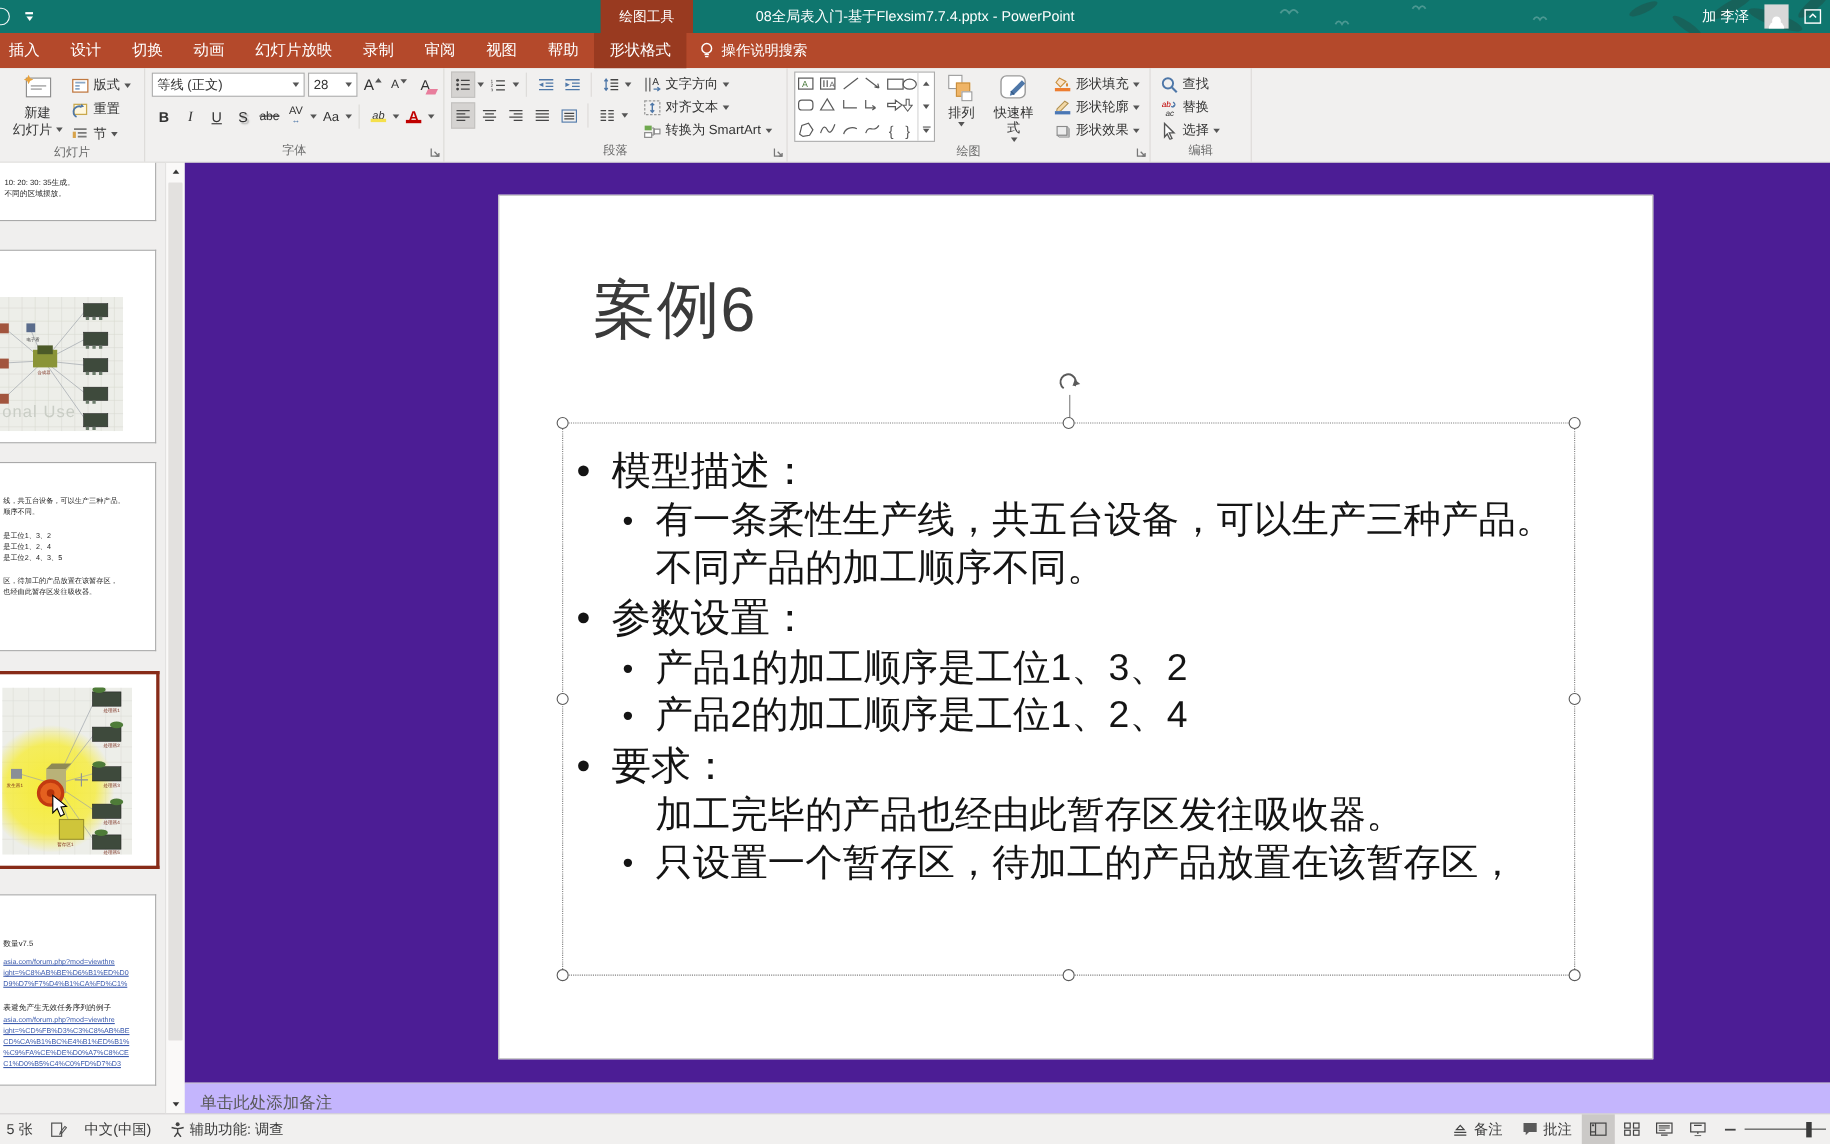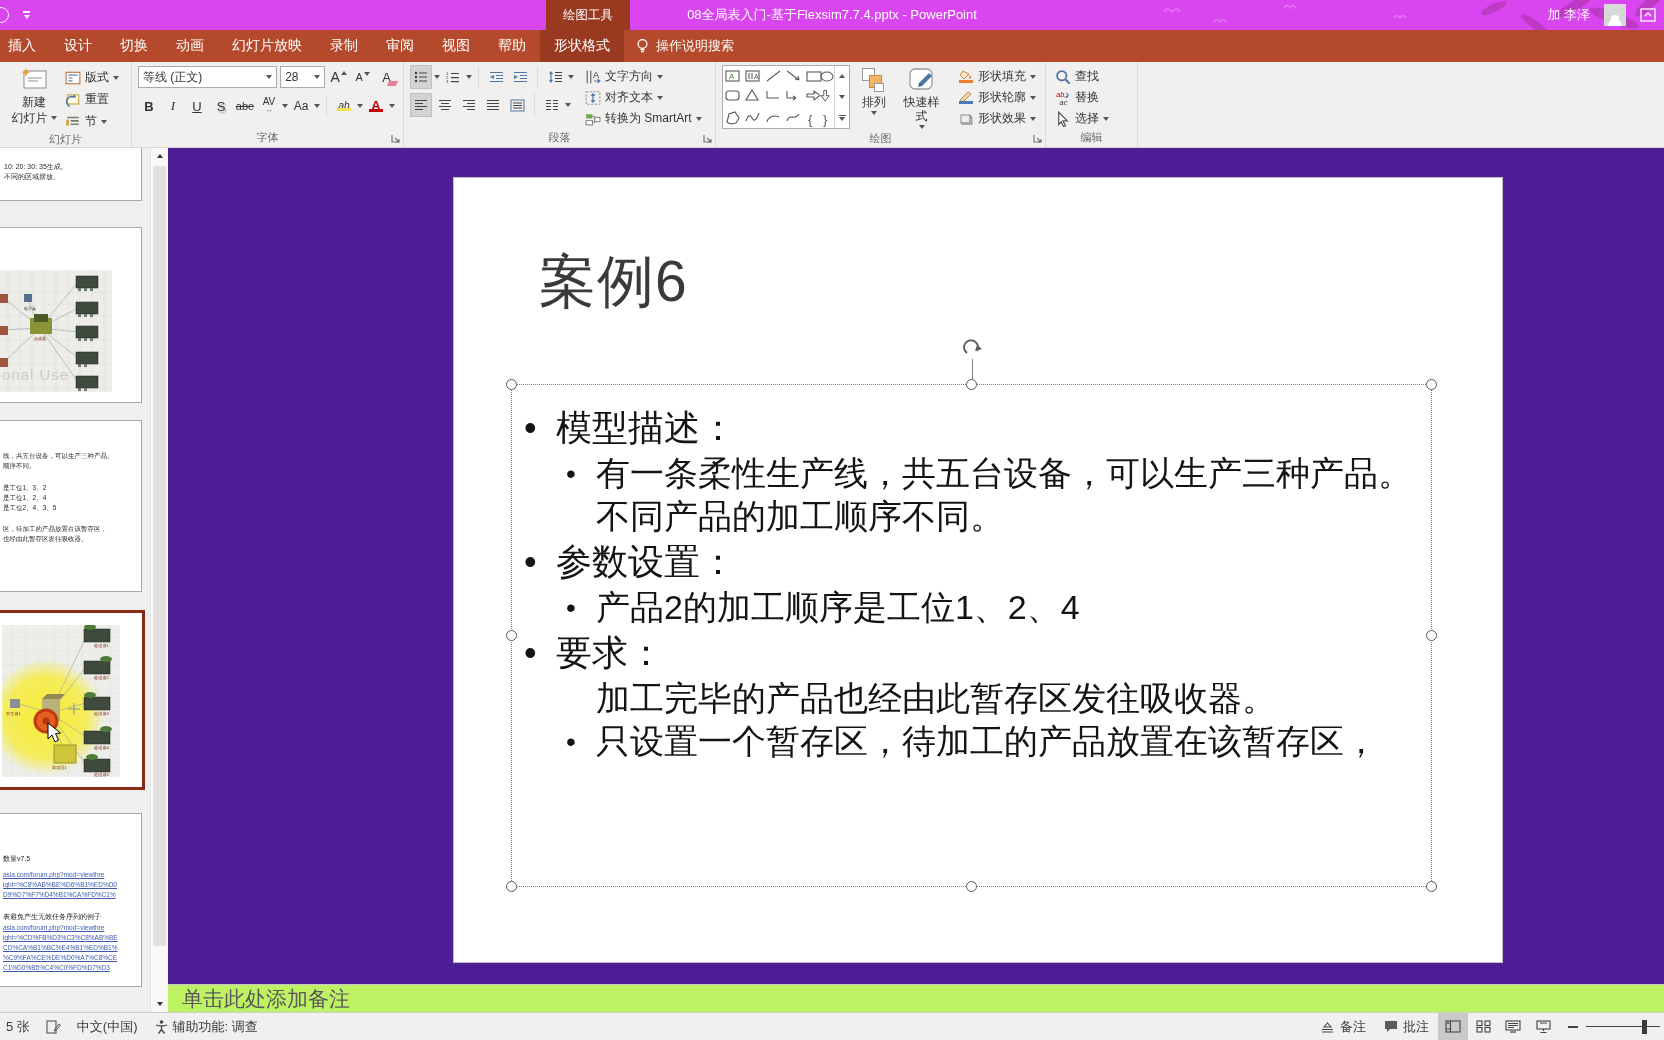--- a/index.html
+++ b/index.html
@@ -1,21 +1,21 @@
 <!DOCTYPE html>
 <html><head>
 <meta charset="utf-8">
 <style>
   * { margin:0; padding:0; box-sizing:border-box; }
   html,body { width:1664px; height:1040px; overflow:hidden; }
   body { font-family:"Liberation Sans","DejaVu Sans",sans-serif; font-size:12px; color:#333; }
   .app { position:relative; width:1664px; height:1040px; background:#E6E6E6; overflow:hidden; }
 
   
-  .titlebar { position:relative; height:30px; background:#d946ef; color:#fff; overflow:hidden; }
+  .titlebar { position:relative; height:30px; background:#0f766e; color:#fff; overflow:hidden; }
   .deco { position:absolute; right:0; top:0; height:30px; width:520px; pointer-events:none; }
   .qat { position:absolute; left:0; top:0; height:30px; display:flex; align-items:center; }
   .qat-circle { width:16px; height:16px; border:1.6px solid #fff; border-radius:50%; margin-left:-7px; opacity:.95; }
   .qat-dd { margin-left:14px; display:flex; flex-direction:column; align-items:center; }
   .qat-dd .bar { width:7px; height:1.4px; background:#fff; margin-bottom:2px; }
   .cv { width:0; height:0; border-left:3.5px solid transparent; border-right:3.5px solid transparent; border-top:4px solid #fff; }
   .ctx-tool-label { position:absolute; left:546px; top:0; width:84px; height:30px; background:#993A20; display:flex; align-items:center; justify-content:center; font-size:12.5px; }
   .doc-title { position:absolute; left:0; right:0; top:0; height:30px; display:flex; align-items:center; justify-content:center; font-size:13px; pointer-events:none; }
   .tb-right { position:absolute; right:8px; top:0; height:30px; display:flex; align-items:center; gap:14px; }
   .username { font-size:13px; }
@@ -73,21 +73,21 @@
   .tb-body { position:absolute; left:0; top:6px; right:0; }
   .bl { position:relative; white-space:nowrap; color:#141414; }
   .bl.l1 { font-size:36px; line-height:48px; padding-left:44px; }
   .bl.l1.first { margin-top:13px; }
   .bl.l2 { font-size:34px; line-height:43px; padding-left:84px; }
   .bl.b1:before { content:"•"; position:absolute; left:12px; }
   .bl.b2:before { content:"•"; position:absolute; left:54px; font-size:28px; }
   .handle { position:absolute; width:11px; height:11px; border:1.5px solid #5A5A5A; border-radius:50%; background:#fff; }
   .rot-line { position:absolute; left:50%; top:-26px; width:1px; height:22px; background:#7F7F7F; }
   .rot-handle { position:absolute; left:calc(50% - 11px); top:-48px; }
-  .notes { height:28px; background:#bef264; border-top:1px solid #C9C8C7; display:flex; align-items:flex-start; padding-left:14px; font-size:21px; color:#595959; }
+  .notes { height:28px; background:#c4b5fd; border-top:1px solid #C9C8C7; display:flex; align-items:flex-end; padding-left:14px; font-size:15px; color:#595959; }
 
   
   .statusbar { height:28px; background:#F1F0EF; border-top:1px solid #D0CECE; display:flex; align-items:center; font-size:13px; color:#3B3B3B; }
   .sb-left { display:flex; align-items:center; gap:16px; padding-left:6px; }
   .sb-right { margin-left:auto; display:flex; align-items:center; height:100%; }
   .sb-item { display:flex; align-items:center; gap:5px; padding:0 9px; height:100%; }
   .viewbtn { width:30px; height:100%; display:flex; align-items:center; justify-content:center; }
   .viewbtn.active { background:#CBC9C7; }
   .zoom-slider { display:flex; align-items:center; gap:8px; padding:0 4px 0 10px; }
 </style>
@@ -651,20 +651,21 @@
     <div class="main">
       <div class="editing">
         <div class="canvas">
           <div class="slide-title">案例6</div>
           <div class="textbox">
             <div class="tb-body">
                 <div class="bl l1 b1 first">模型描述：</div>
                 <div class="bl l2 b2">有一条柔性生产线，共五台设备，可以生产三种产品。</div>
                 <div class="bl l2">不同产品的加工顺序不同。</div>
                 <div class="bl l1 b1">参数设置：</div>
+                <div class="bl l2 b2">产品1的加工顺序是工位1、3、2</div>
                 <div class="bl l2 b2">产品2的加工顺序是工位1、2、4</div>
                 <div class="bl l1 b1">要求：</div>
                 <div class="bl l2">加工完毕的产品也经由此暂存区发往吸收器。</div>
                 <div class="bl l2 b2">只设置一个暂存区，待加工的产品放置在该暂存区，</div>
               </div>
             <div class="rot-line"></div>
             <svg class="rot-handle" width="22" height="22" viewBox="0 0 22 22">
               <path d="M6,16 A7,7 0 1 1 16,14" fill="none" stroke="#5A5A5A" stroke-width="1.8"></path>
               <path d="M16,8 l5,4 -7,2 z" fill="#5A5A5A"></path>
             </svg>

